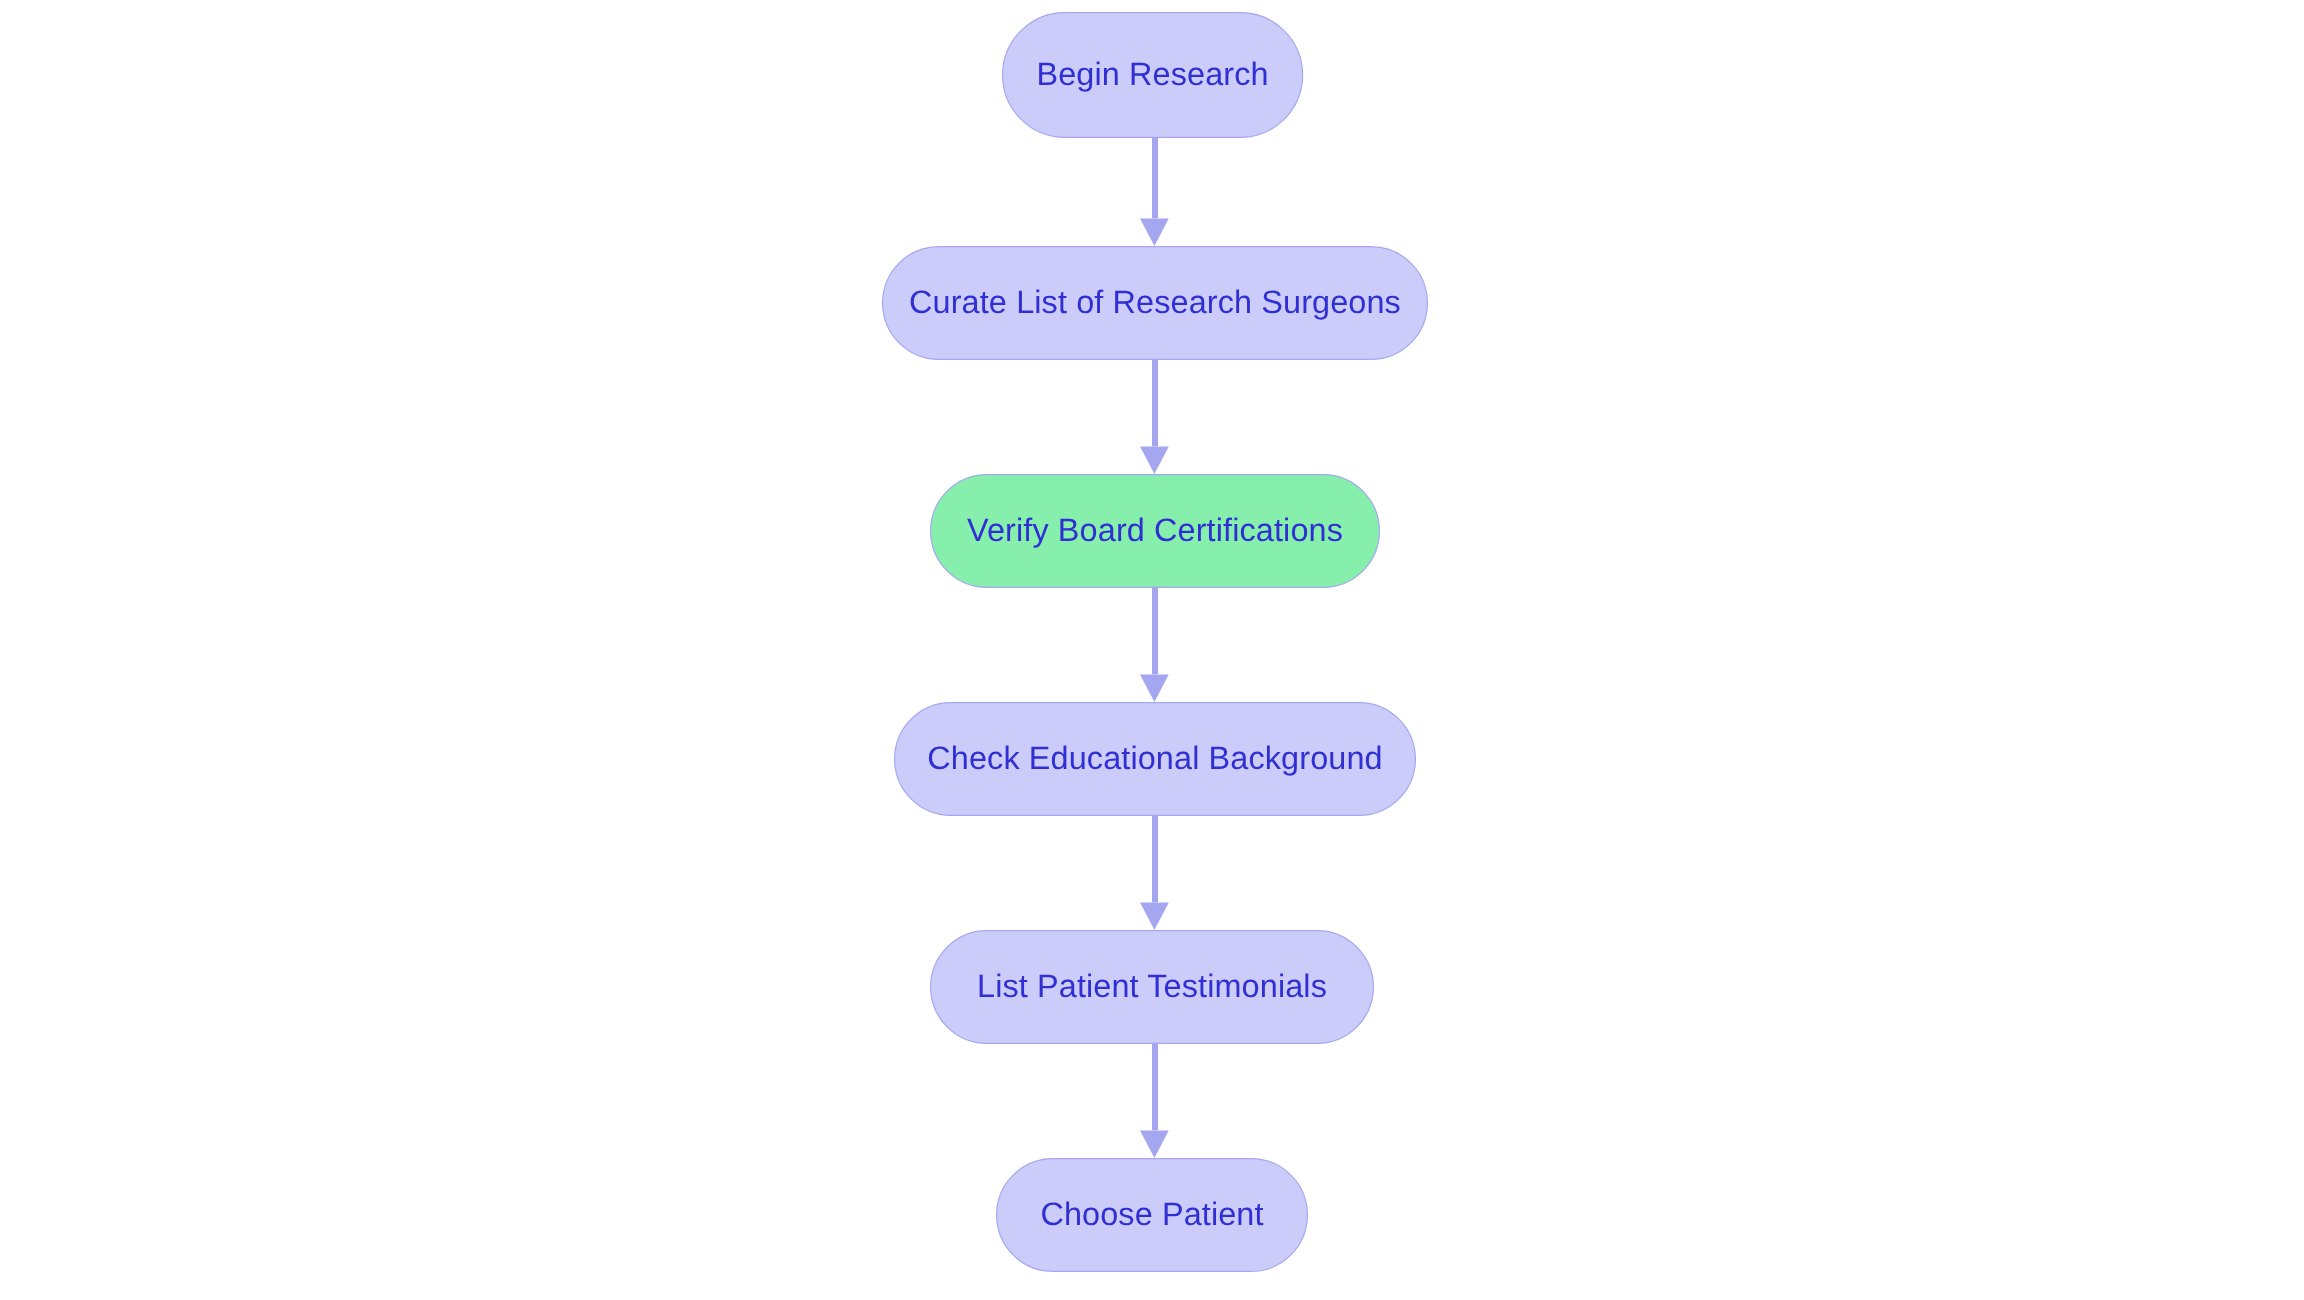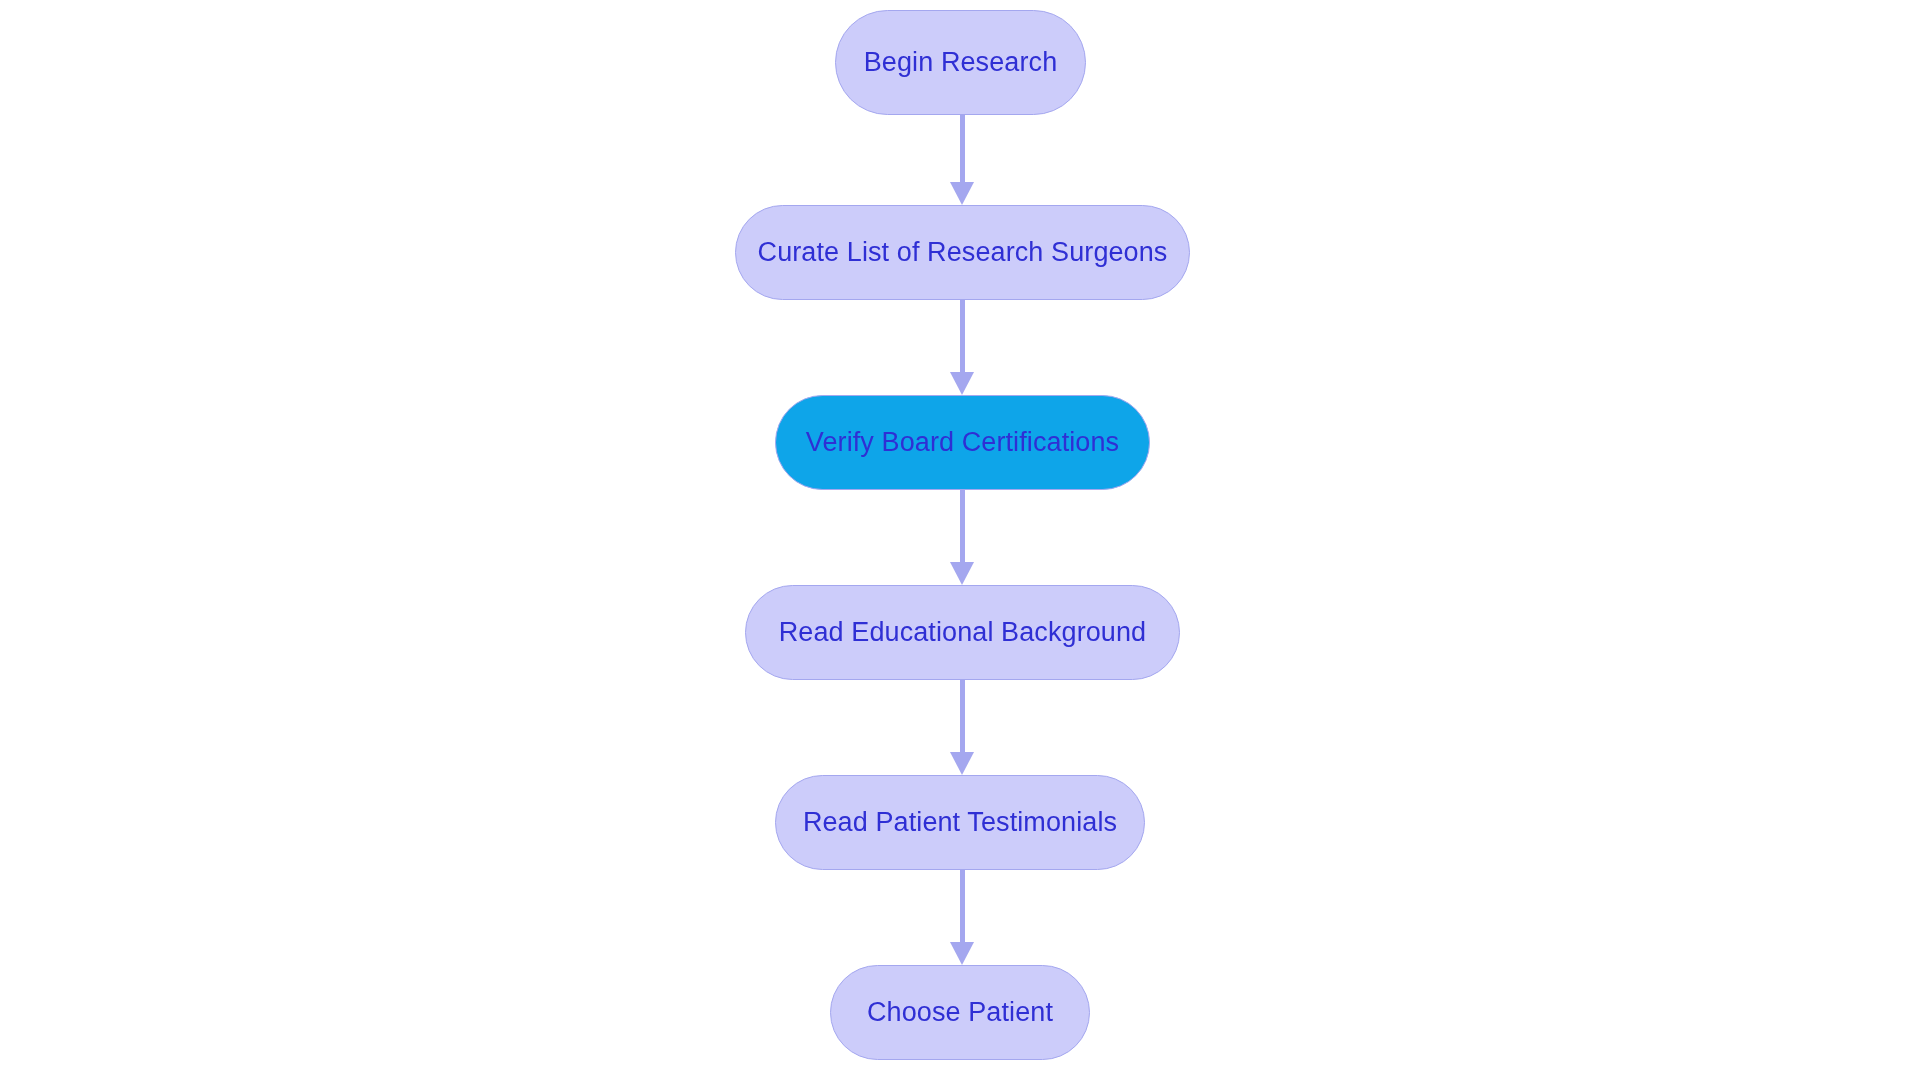--- a/index.html
+++ b/index.html
@@ -92,25 +92,25 @@
     <div class="flow-edge" style="left: 962px; top: 870px;">
       <div class="edge-shaft" style="height: 72px; background: rgb(164, 167, 239);"></div>
       <div class="edge-arrowhead" style="top: 72px; border-top-color: rgb(164, 167, 239);"></div>
     </div>
     <div class="flow-node" style="left: 835px; top: 10px; width: 251px; height: 105px; background: rgb(204, 204, 250); border-color: rgb(164, 167, 239); color: rgb(47, 47, 212);">
       <span class="flow-node-label">Begin Research</span>
     </div>
     <div class="flow-node" style="left: 735px; top: 205px; width: 455px; height: 95px; background: rgb(204, 204, 250); border-color: rgb(164, 167, 239); color: rgb(47, 47, 212);">
       <span class="flow-node-label">Curate List of Research Surgeons</span>
     </div>
-    <div class="flow-node" style="left: 775px; top: 395px; width: 375px; height: 95px; background: #0ea5e9; border-color: rgb(164, 167, 239); color: rgb(47, 47, 212);">
+    <div class="flow-node" style="left: 775px; top: 395px; width: 375px; height: 95px; background: #86efac; border-color: rgb(164, 167, 239); color: rgb(47, 47, 212);">
       <span class="flow-node-label">Verify Board Certifications</span>
     </div>
     <div class="flow-node" style="left: 745px; top: 585px; width: 435px; height: 95px; background: rgb(204, 204, 250); border-color: rgb(164, 167, 239); color: rgb(47, 47, 212);">
-      <span class="flow-node-label">Read Educational Background</span>
+      <span class="flow-node-label">Check Educational Background</span>
     </div>
     <div class="flow-node" style="left: 775px; top: 775px; width: 370px; height: 95px; background: rgb(204, 204, 250); border-color: rgb(164, 167, 239); color: rgb(47, 47, 212);">
-      <span class="flow-node-label">Read Patient Testimonials</span>
+      <span class="flow-node-label">List Patient Testimonials</span>
     </div>
     <div class="flow-node" style="left: 830px; top: 965px; width: 260px; height: 95px; background: rgb(204, 204, 250); border-color: rgb(164, 167, 239); color: rgb(47, 47, 212);">
       <span class="flow-node-label">Choose Patient</span>
     </div>
   </div>
 
 </body></html>

